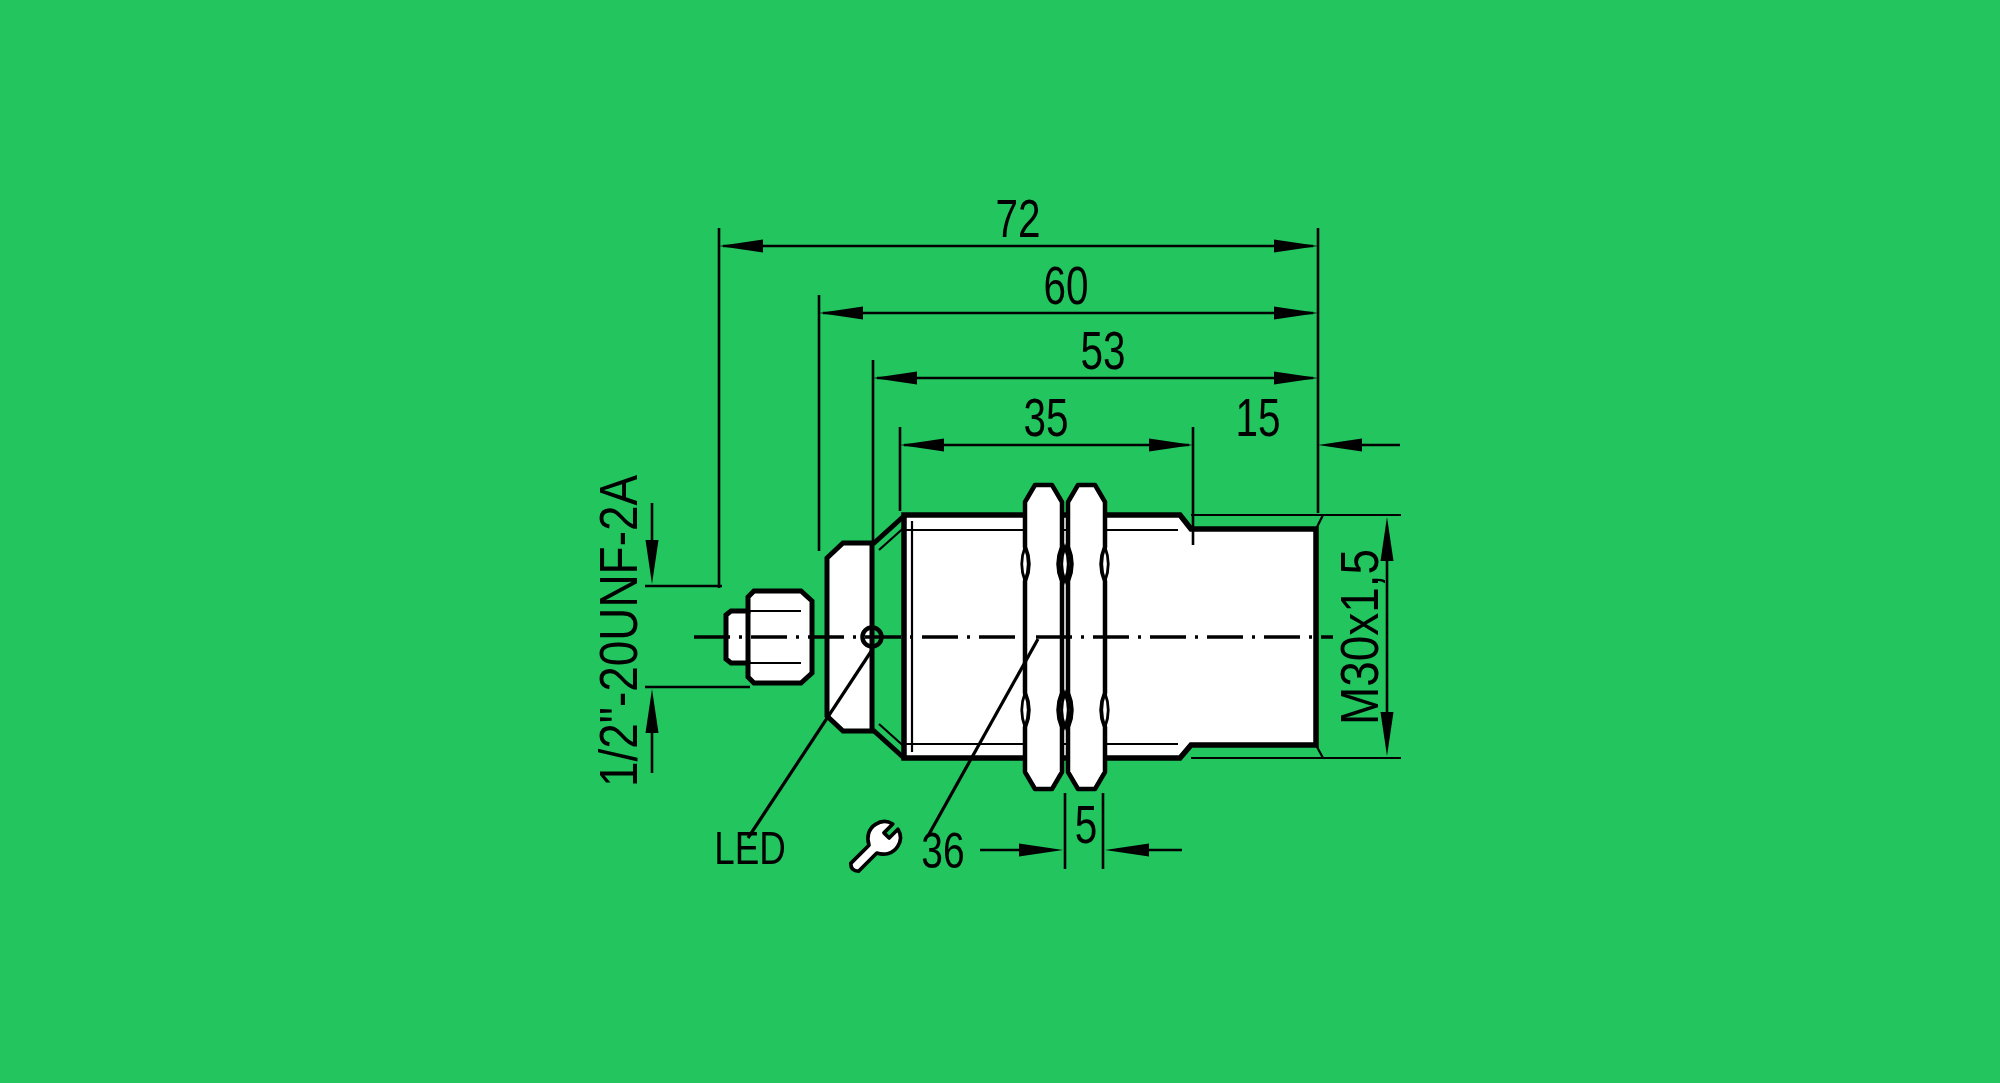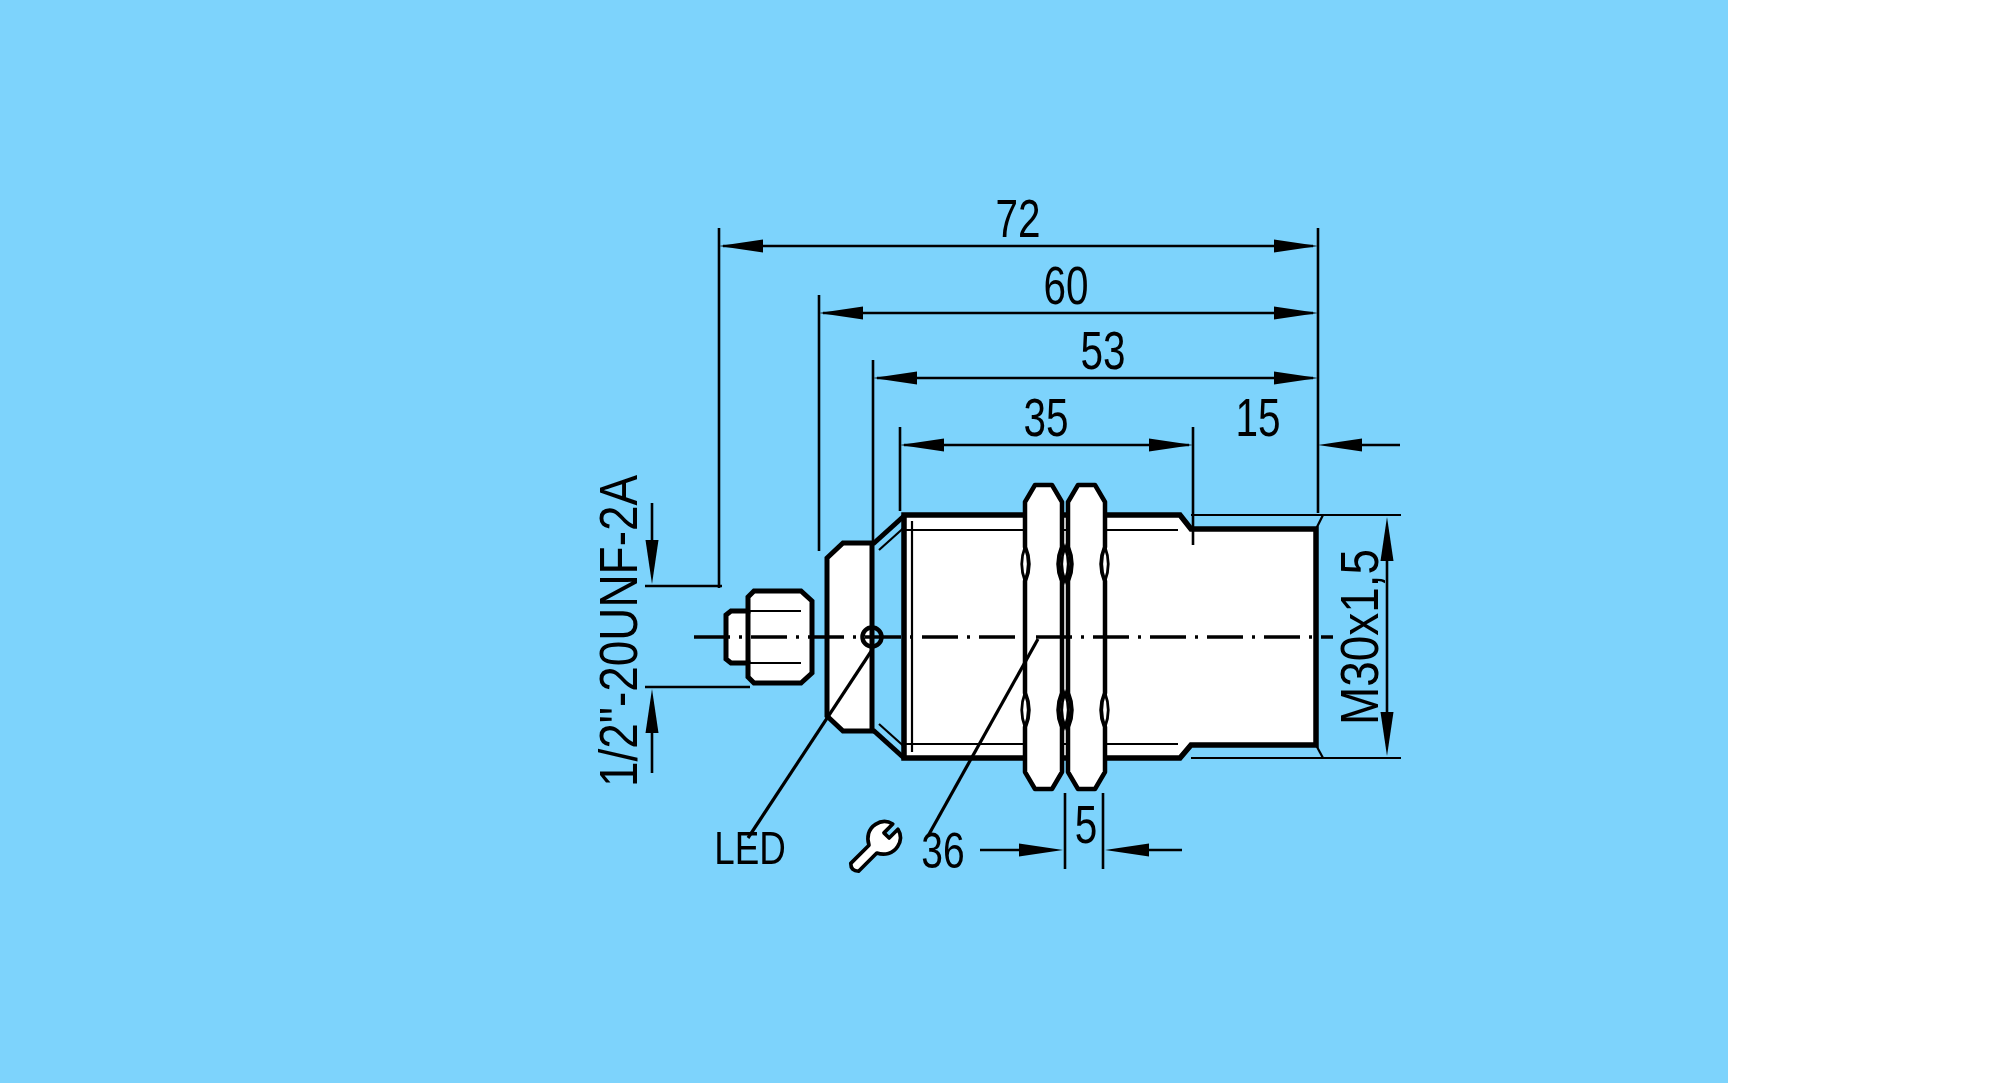--- a/index.html
+++ b/index.html
@@ -1,16 +1,16 @@
 <!DOCTYPE html>
 <html><head>
 <meta charset="utf-8">
 <style>
   html,body{margin:0;padding:0;background:#ffffff;}
-  .stage{position:relative;width:1728px;height:1083px;background:#7dd3fc;overflow:hidden;}
+  .stage{position:relative;width:2000px;height:1083px;background:#22c55e;overflow:hidden;}
   svg{display:block;}
   .outline{fill:#ffffff;stroke:#000000;stroke-width:5;stroke-linejoin:miter;}
   .outline-hvy{fill:#ffffff;stroke:#000000;stroke-width:5.5;stroke-linejoin:miter;}
   .nut{fill:#ffffff;stroke:#000000;stroke-width:4.5;stroke-linejoin:round;}
   .vesica{fill:#ffffff;stroke:#000000;stroke-width:2.8;}
   .thick{stroke:#000000;stroke-width:5;fill:none;}
   .thin{stroke:#000000;stroke-width:2.2;fill:none;}
   .dim{stroke:#000000;stroke-width:2.6;fill:none;}
   .leader{stroke:#000000;stroke-width:3.2;fill:none;}
   .cl{stroke:#000000;stroke-width:3.5;fill:none;stroke-dasharray:36 9 3 9;}

